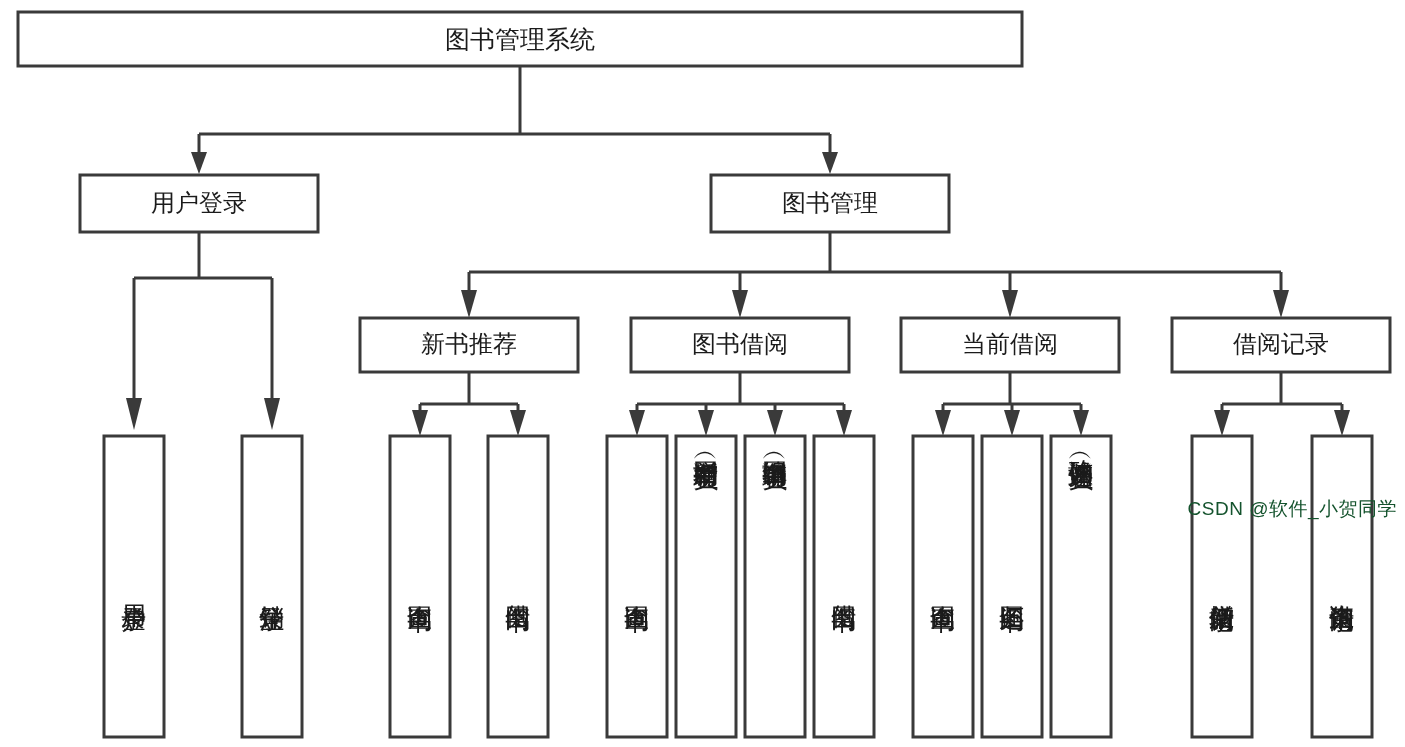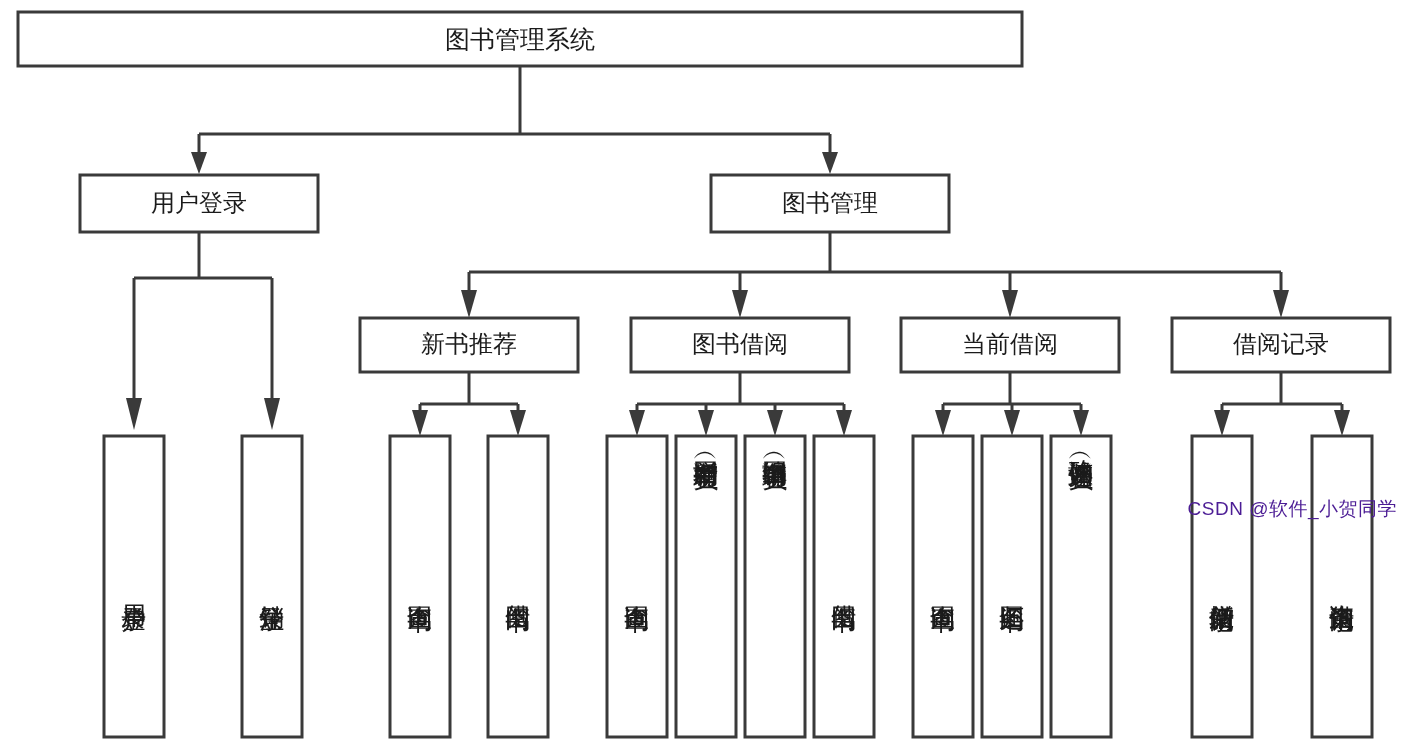--- a/index.html
+++ b/index.html
@@ -71,21 +71,21 @@
     color: #1b1b1b;
     white-space: nowrap;
     text-align: center;
   }
   #watermark {
     position: absolute;
     right: 8px;
     bottom: 4px;
     font-family: "Liberation Sans", "DejaVu Sans", sans-serif;
     font-size: 19px;
-    color: #4c1d95;
+    color: #14532d;
     letter-spacing: 0.5px;
     white-space: nowrap;
   }
 </style>
 </head>
 <body>
 
 <div id="diagram-root">
 
   <svg class="diagram" viewBox="0 0 1405 747">

